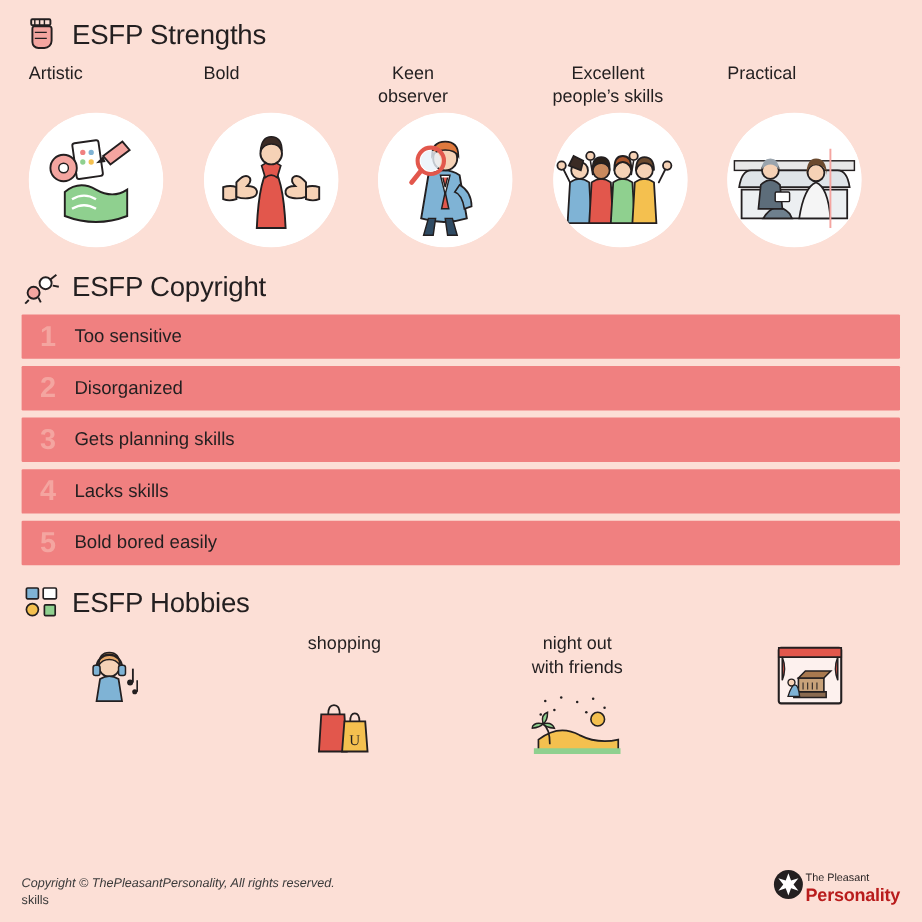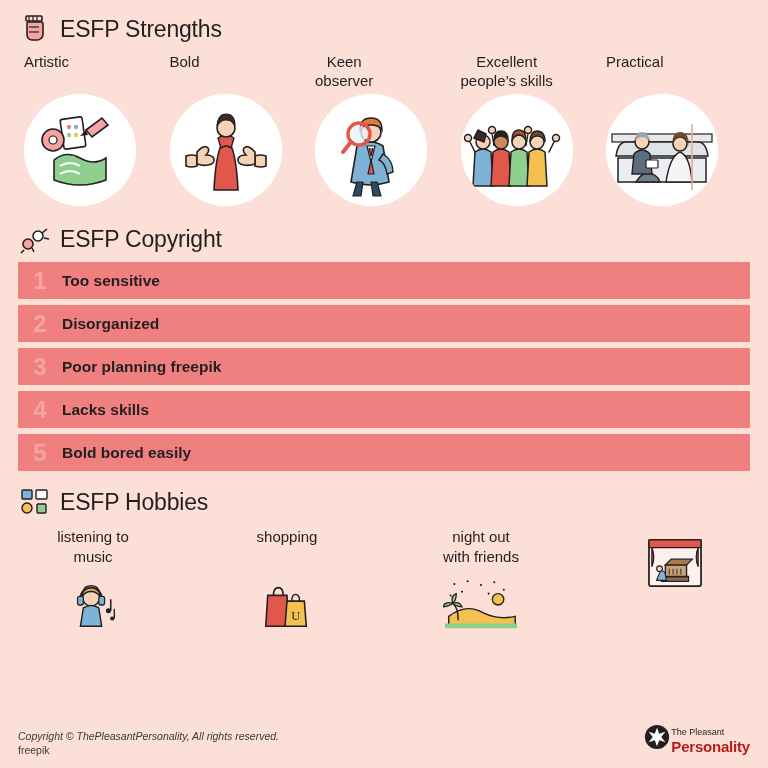--- a/index.html
+++ b/index.html
@@ -96,21 +96,20 @@
     width: 44px;
     text-align: center;
     font-size: 24px;
     font-weight: bold;
     color: #f4a5a0;
     line-height: 1;
   }
   .weak-text {
     font-size: 15.5px;
     color: #231f20;
-    font-weight: bold;
   }
 
   
   .hobbies-row {
     display: flex;
     justify-content: space-between;
     align-items: flex-start;
     margin-top: 10px;
     padding: 0 4px;
   }
@@ -337,21 +336,21 @@
     <li class="weak-row">
       <span class="weak-num">1</span>
       <span class="weak-text">Too sensitive</span>
     </li>
     <li class="weak-row">
       <span class="weak-num">2</span>
       <span class="weak-text">Disorganized</span>
     </li>
     <li class="weak-row">
       <span class="weak-num">3</span>
-      <span class="weak-text">Poor planning freepik</span>
+      <span class="weak-text">Gets planning skills</span>
     </li>
     <li class="weak-row">
       <span class="weak-num">4</span>
       <span class="weak-text">Lacks skills</span>
     </li>
     <li class="weak-row">
       <span class="weak-num">5</span>
       <span class="weak-text">Bold bored easily</span>
     </li>
   </ul>
@@ -366,22 +365,20 @@
           <rect x="17" y="17" width="9" height="9" rx="1" fill="#8fd08f"></rect>
         </g>
       </svg>
     </span>
     <h2>ESFP Hobbies</h2>
   </div>
 
   <div class="hobbies-row">
 
     <div class="hobby-item">
-      <div class="hobby-label" style="white-space:pre-line">listening to
-music</div>
       <div class="hobby-icon">
         <svg viewBox="0 0 56 56" width="54" height="54">
           <circle cx="26" cy="20" r="9" fill="#f6d2b6" stroke="#231f20" stroke-width="1.5"></circle>
           <path d="M17 19 q0 -11 9 -11 q9 0 9 11 q-3 -5 -9 -5 q-6 0 -9 5z" fill="#e6a86b" stroke="#231f20" stroke-width="1.3"></path>
           <path d="M15 21 a11 11 0 0 1 22 0" fill="none" stroke="#231f20" stroke-width="2"></path>
           <rect x="12" y="19" width="6" height="9" rx="2" fill="#7fb3d5" stroke="#231f20" stroke-width="1.3"></rect>
           <rect x="34" y="19" width="6" height="9" rx="2" fill="#7fb3d5" stroke="#231f20" stroke-width="1.3"></rect>
           <path d="M18 31 q8 -5 16 0 l3 19 h-22 z" fill="#7fb3d5" stroke="#231f20" stroke-width="1.5"></path>
           <g fill="#231f20">
             <circle cx="44" cy="34" r="2.6"></circle>
@@ -453,21 +450,21 @@
           <path d="M11 46 q3 -10 6 -10 q3 0 4 10z" fill="#7fb3d5" stroke="#231f20" stroke-width="1.2"></path>
         </svg>
       </div>
     </div>
 
   </div>
 
   <div class="footer">
     <div>
       <div class="copyright">Copyright © ThePleasantPersonality, All rights reserved.</div>
-      <div class="credit">freepik</div>
+      <div class="credit">skills</div>
     </div>
     <div class="brand">
       <span>
         <svg viewBox="0 0 28 28" width="26" height="26">
           <circle cx="14" cy="14" r="13" fill="#231f20"></circle>
           <path d="M14 4 l2.4 6.6 L23 8.4 l-4.4 5.6 L23 19.6 l-6.6 -2.2 L14 24 l-2.4 -6.6 L5 19.6 l4.4 -5.6 L5 8.4 l6.6 2.2 z" fill="#ffffff"></path>
         </svg>
       </span>
       <span class="brand-text">
         <span class="brand-top">The Pleasant</span><br>

